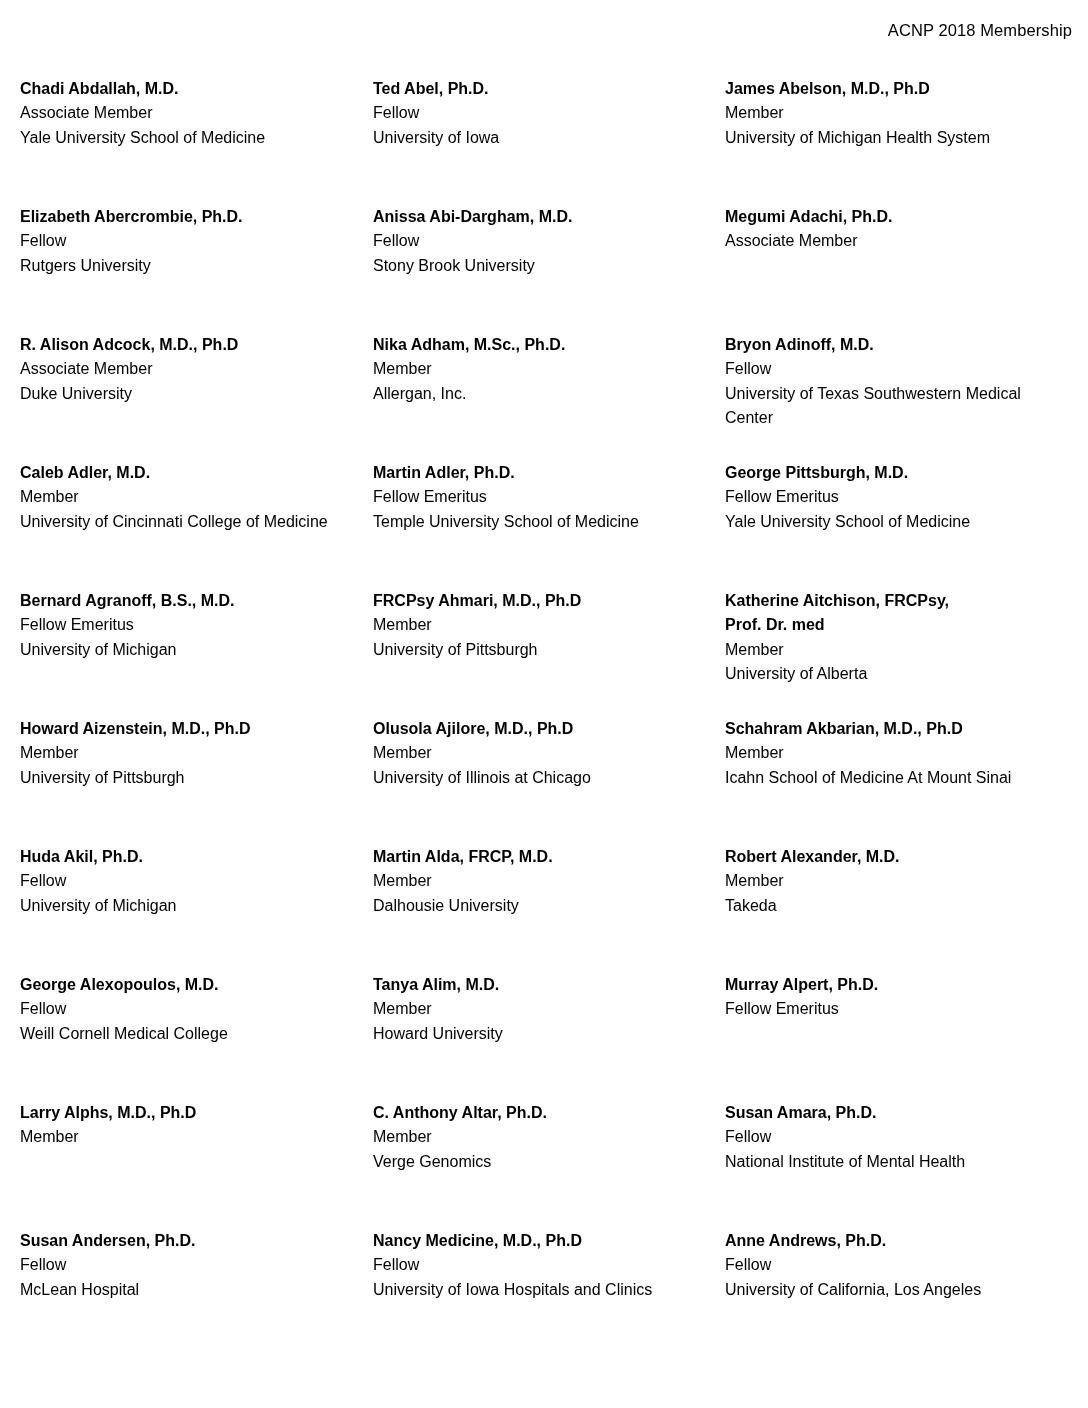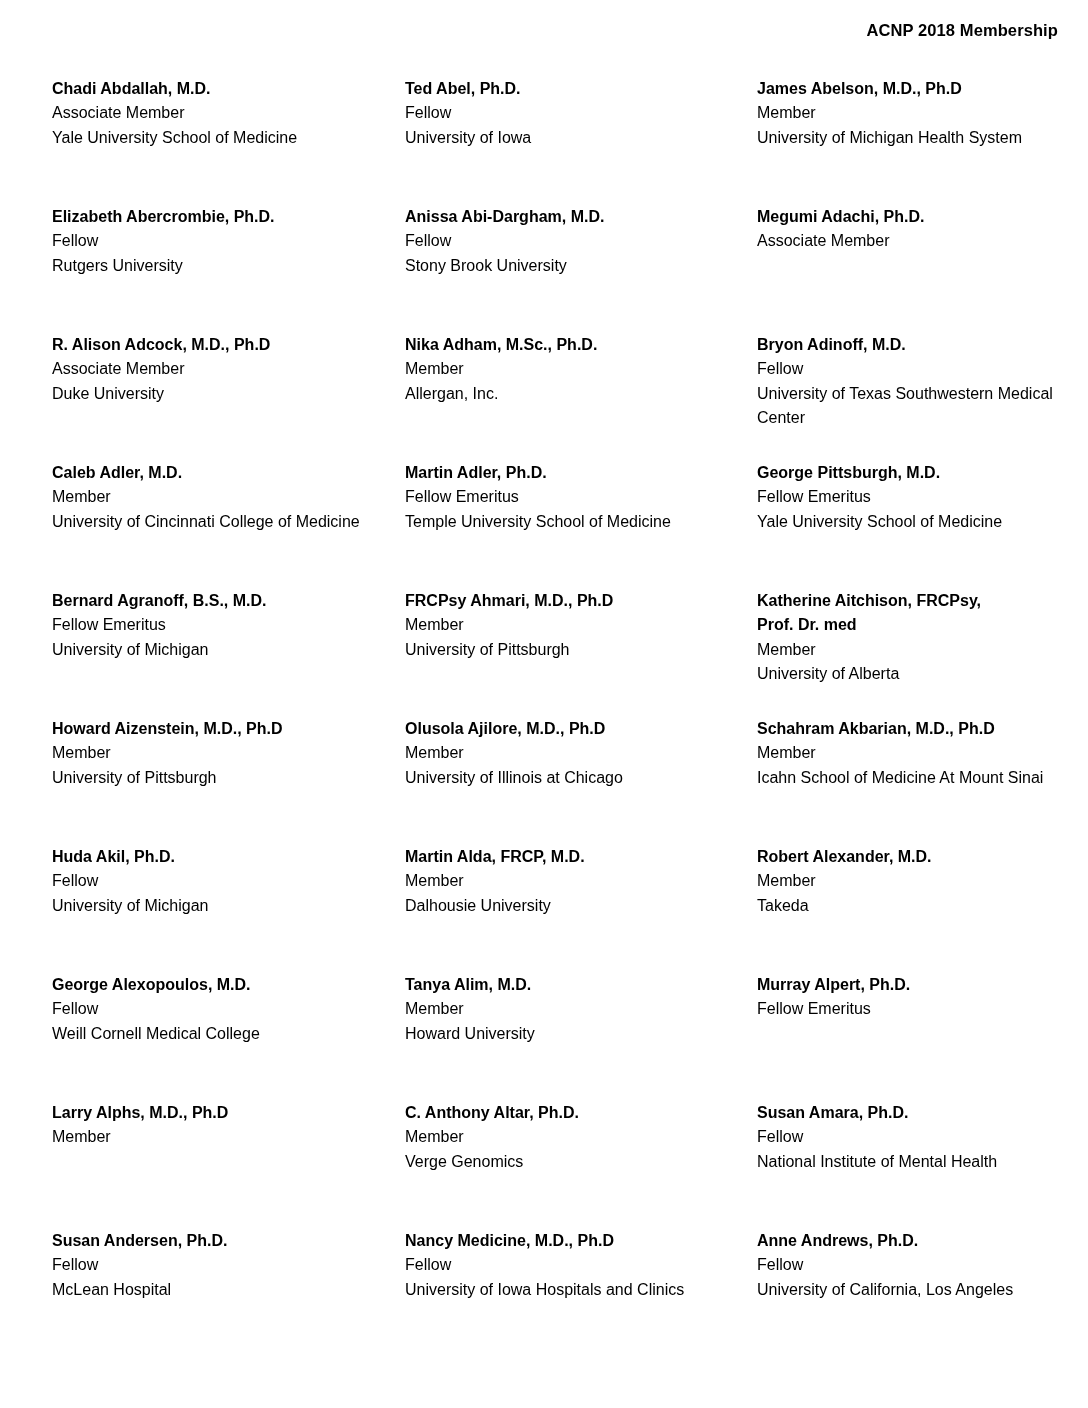--- a/index.html
+++ b/index.html
@@ -8,29 +8,29 @@
     height: 1408px;
     background: #ffffff;
     font-family: "Liberation Sans", sans-serif;
     color: #000000;
     position: relative;
     overflow: hidden;
   }
   .page-header {
     position: absolute;
     top: 21px;
-    right: 30px;
+    right: 16px;
     font-size: 16.5px;
-    font-weight: 700;
+    font-weight: 400;
     letter-spacing: 0.1px;
   }
   .member-grid {
     position: absolute;
     top: 77px;
-    left: 52px;
+    left: 20px;
     width: 1034px;
     display: grid;
     grid-template-columns: 353px 352px 329px;
     grid-auto-rows: 128px;
   }
   .member-cell {
     padding-right: 22px;
     font-size: 16px;
     line-height: 24.4px;
   }

